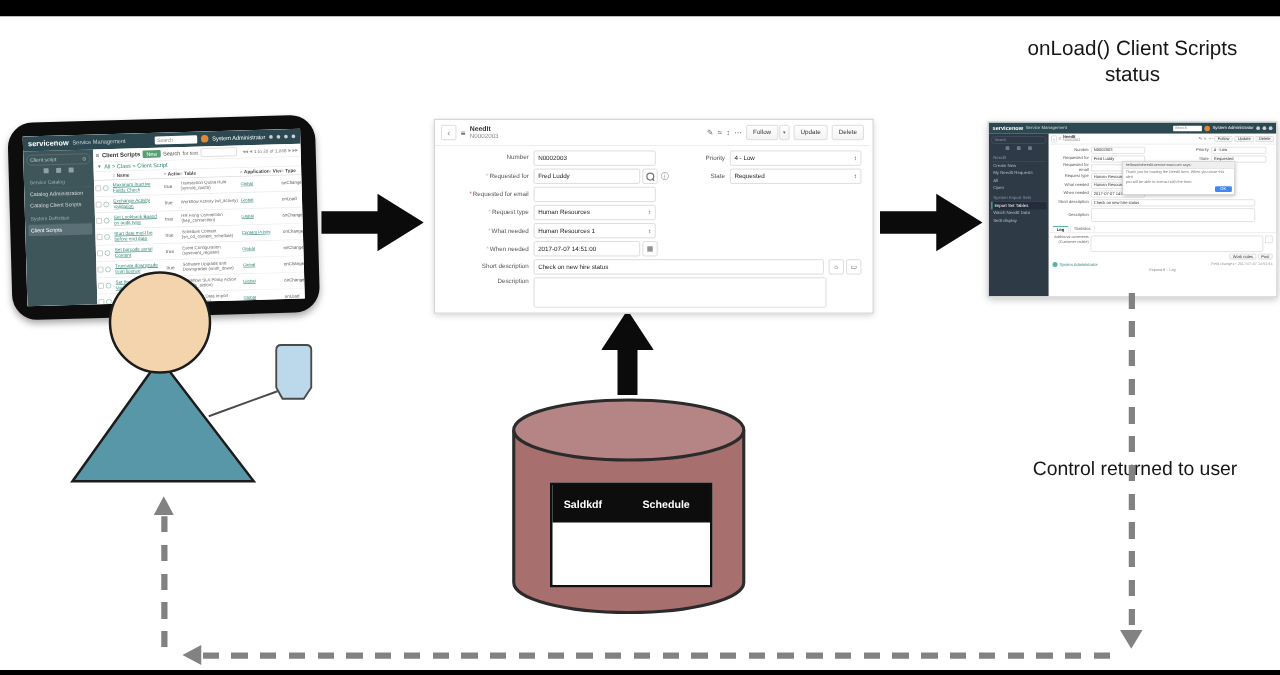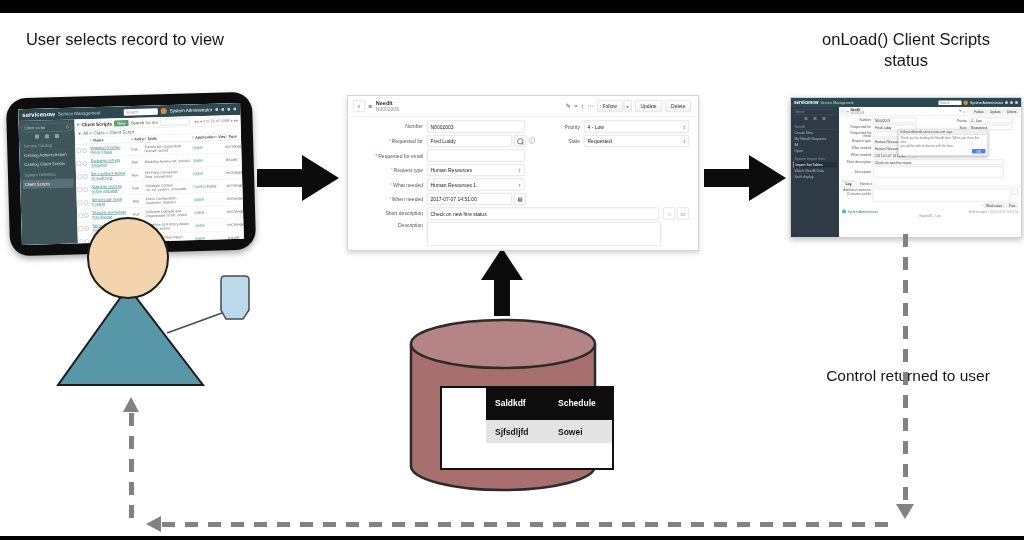--- a/index.html
+++ b/index.html
@@ -107,21 +107,21 @@
   .mag::after{content:"";position:absolute;width:2px;height:5px;background:#777;transform:rotate(-45deg);left:8px;top:7px;}
   .iinfo{font-size:13px;color:#8a8a8a;margin-left:5px;}
   .fwide{flex:1;margin-right:4px;}
   .ftxt{flex:1;height:46px;border:1px solid #c9c9c9;border-radius:3px;margin-right:56px;}
   .fright{position:absolute;top:8px;right:14px;width:300px;}
   .fright .frow{justify-content:flex-end;}
   .frlab{width:70px;text-align:right;padding-right:8px;font-size:10px;color:#555;flex:none;}
   .fright .fin{width:210px;}
 
   
-  .db-table{position:absolute;left:440px;top:386px;width:126px;height:80px;border:2px solid #101010;background:#fff;z-index:3;padding-left:44px;}
+  .db-table{position:absolute;left:440px;top:386px;width:126px;height:80px;border:2px solid #101010;background:#fff;z-index:3;}
   .db-th,.db-tr{display:grid;grid-template-columns:1fr 1fr;align-items:center;}
   .db-th{background:#0d0d0d;color:#fff;font-weight:bold;font-size:8.5px;height:30px;}
   .db-tr{font-size:8.5px;color:#141414;height:23px;border-top:2px solid #101010;font-weight:600;}
   .db-th span,.db-tr span{padding-left:9px;}
   .db-tr.odd{background:#e4e4e4;}
 
   
   .client-shot{position:absolute;left:790px;top:97px;width:230px;height:139px;background:#fff;border:1px solid #cfcfcf;box-shadow:0 2px 6px rgba(0,0,0,.25);}
   .cport{position:absolute;left:0;top:0;right:0;bottom:0;overflow:hidden;}
   .cinner{width:460px;height:278px;display:flex;flex-direction:column;background:#fff;position:relative;}
@@ -175,21 +175,20 @@
   .cameta{margin-left:auto;color:#999;font-size:6px;white-space:nowrap;}
   .cfoot{text-align:center;font-size:6px;color:#888;padding:1px 0 4px;}
 </style>
 </head>
 <body>
 
 <div class="stage">
   <div class="bar top"></div>
   <div class="bar bot"></div>
 
-  <div class="step-title t1">User selects record to view</div>
   <div class="step-title t3">onLoad() Client Scripts status</div>
   <div class="step-title t4">Control returned to user</div>
 
   <div class="tablet">
     <div class="screenport">
       <div class="tscreen scale2">
         <div class="snh">
           <span class="brand">servicenow</span>
           <span class="prod">Service Management</span>
           <span class="gsearch">Search</span>
@@ -437,24 +436,20 @@
 
   <svg class="abs" style="left:405px;top:318px;" width="196" height="176" viewBox="0 0 196 176">
     <path d="M6,26 V148 a92,24 0 0 0 184,0 V26" fill="#a86f6f" stroke="#2b2b2b" stroke-width="2.5"></path>
     <ellipse cx="98" cy="26" rx="92" ry="24" fill="#b58484" stroke="#2b2b2b" stroke-width="2.5"></ellipse>
   </svg>
   <div class="db-table">
     <div class="db-th">
       <span>Saldkdf</span>
       <span>Schedule</span>
     </div>
-    <div class="db-tr odd">
-      <span>Sjfsdljfd</span>
-      <span>Sowei</span>
-    </div>
   </div>
 
   <div class="client-shot">
     <div class="cport">
       <div class="cinner scale2">
         <div class="ch">
           <span class="brand">servicenow</span>
           <span class="prod">Service Management</span>
           <span class="gsearch">Search</span>
           <span class="avatar"></span>

